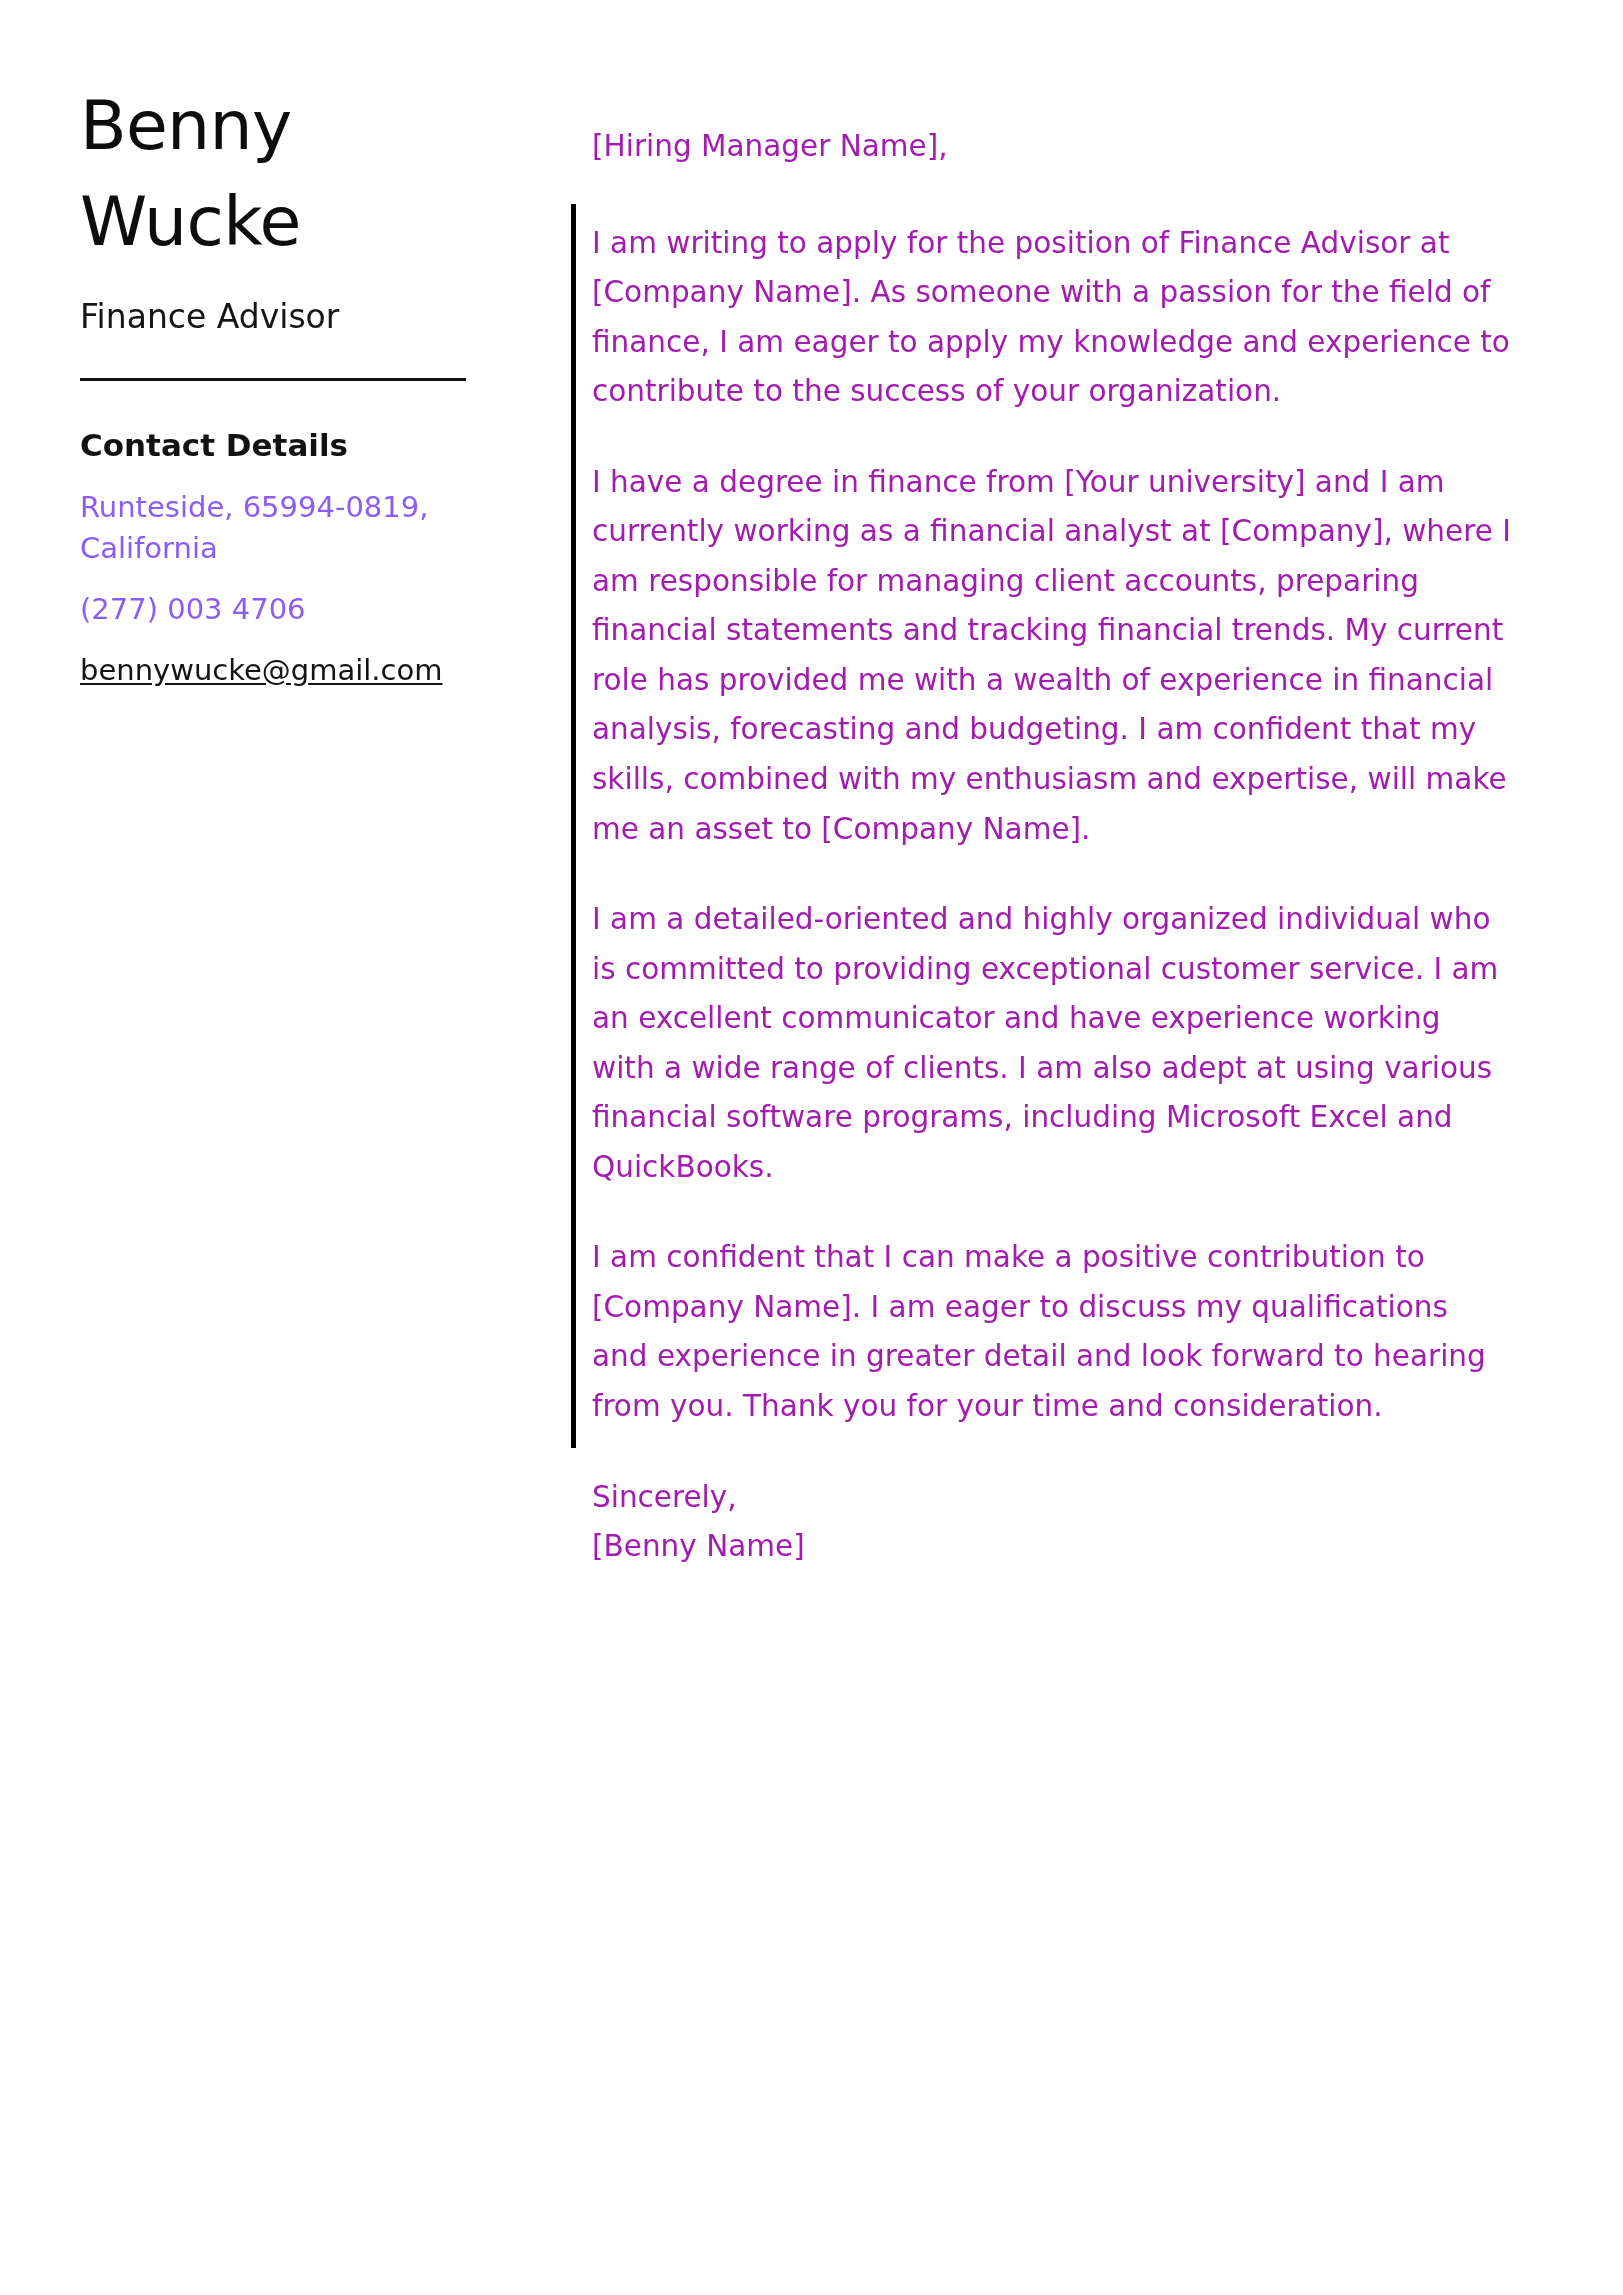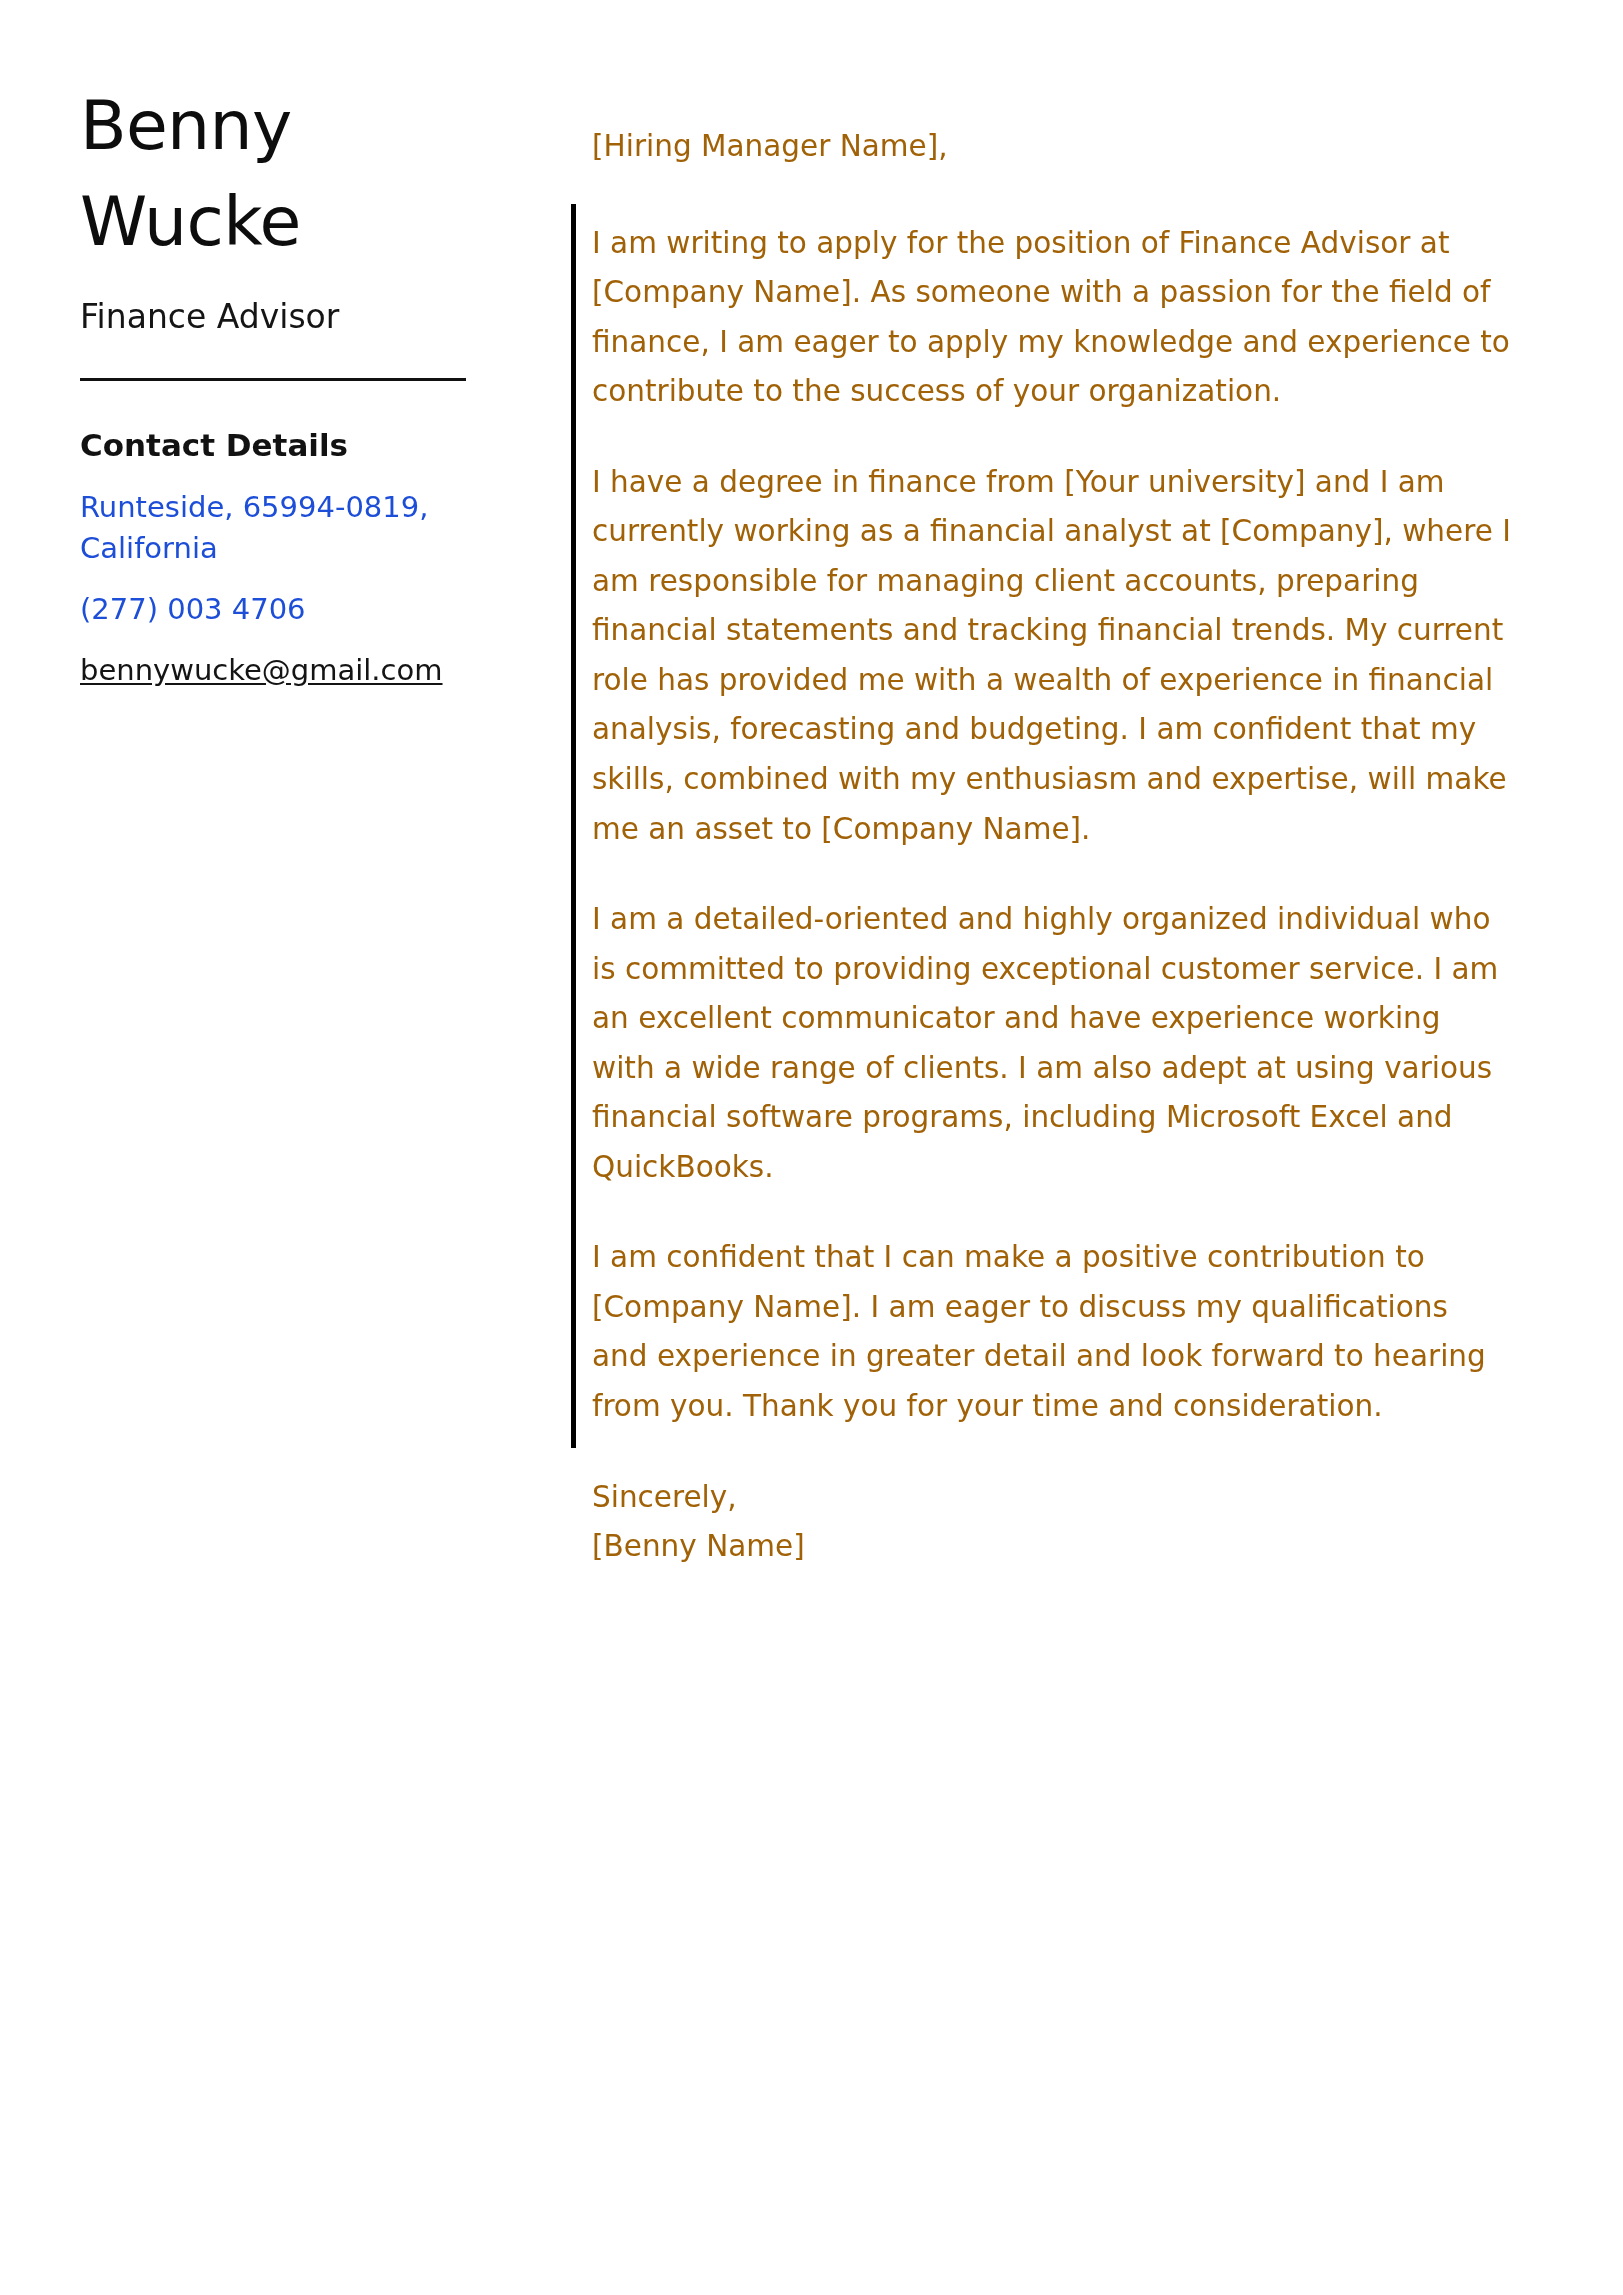--- a/index.html
+++ b/index.html
@@ -81,21 +81,21 @@
     color: #121212;
     letter-spacing: 0px;
   }
 
   .contact-list {
     margin-top: 23.6px;
   }
   .contact-item {
     font-size: 29px;
     line-height: 1.42;
-    color: #1d4ed8;
+    color: #8b5cf6;
     margin-bottom: 19.6px;
     max-width: 393px;
   }
   .contact-item.email {
     text-decoration: underline;
     text-underline-offset: 2.6px;
     color: #141414;
   }
 
   
@@ -114,21 +114,21 @@
     padding-left: 94px;
     padding-right: 111px;
     box-sizing: border-box;
     width: 1125px;
   }
 
   .letter p {
     margin: 0 0 41px 0;
     font-size: 29.5px;
     line-height: 1.68;
-    color: #a16207;
+    color: #a21caf;
     letter-spacing: 0px;
   }
   .letter p.salutation {
     margin-bottom: 47px;
   }
   .letter p.sign-off {
     margin-bottom: 0;
   }
   .sign-off-line {
     display: block;

